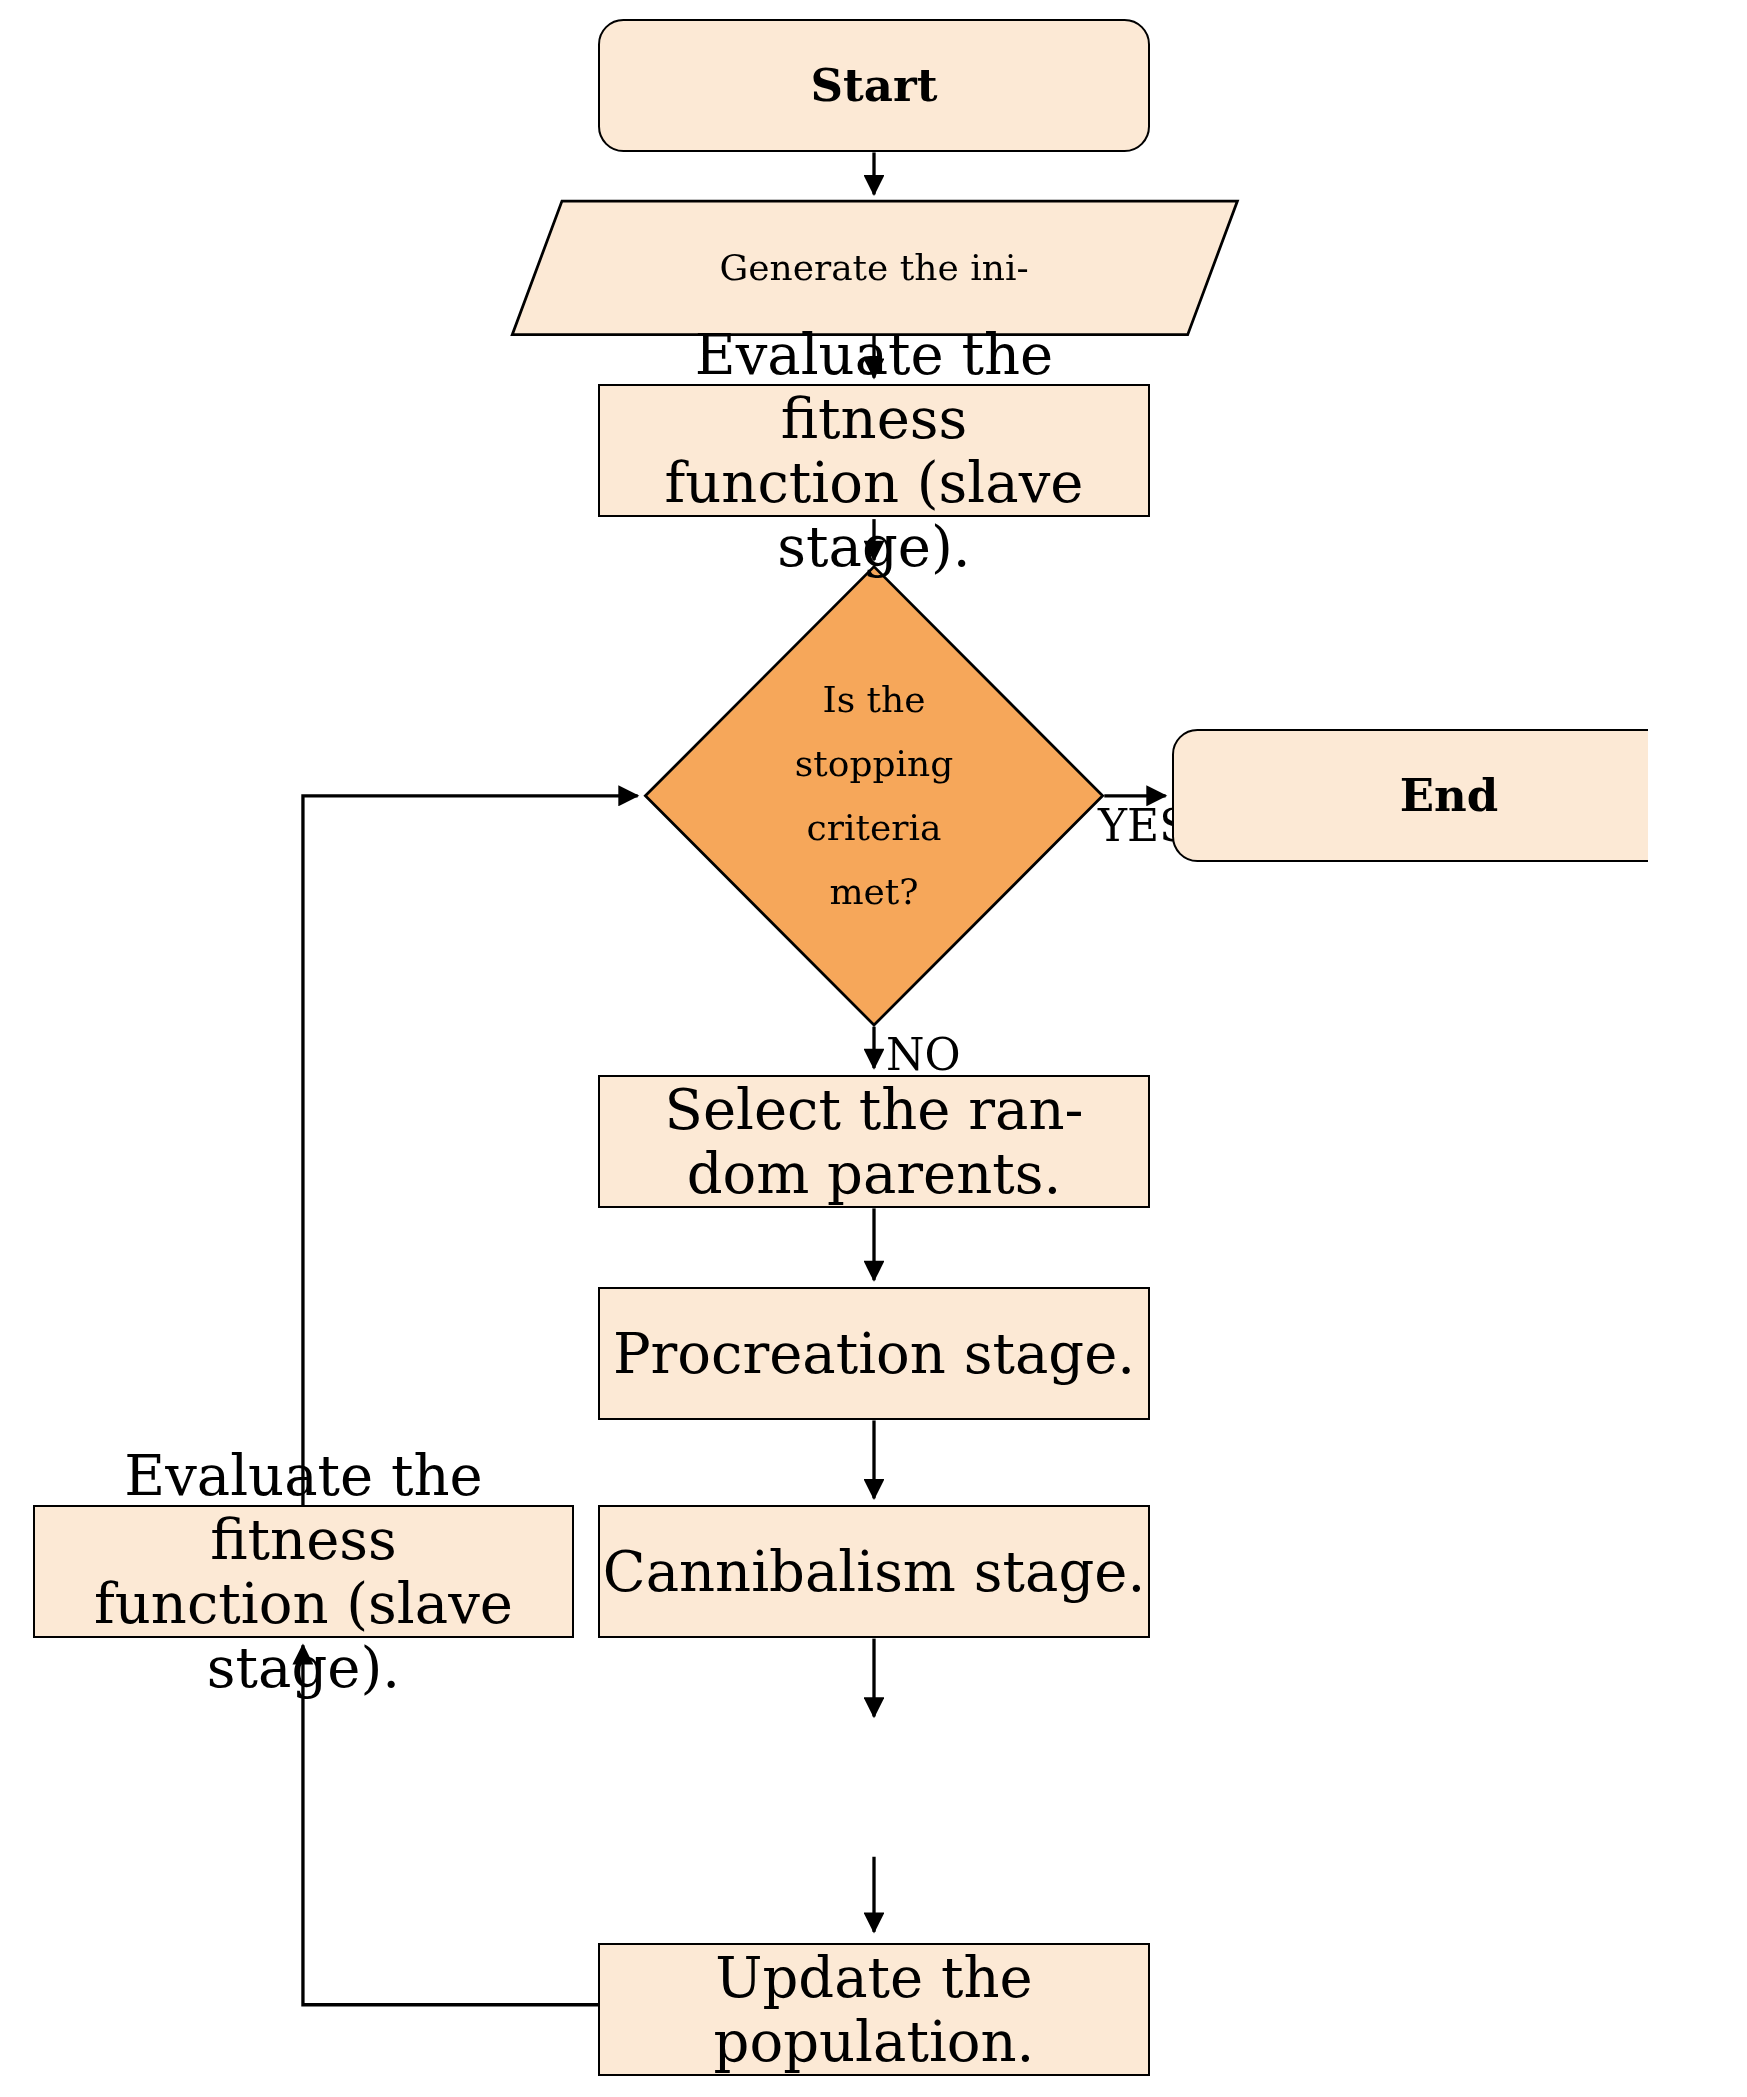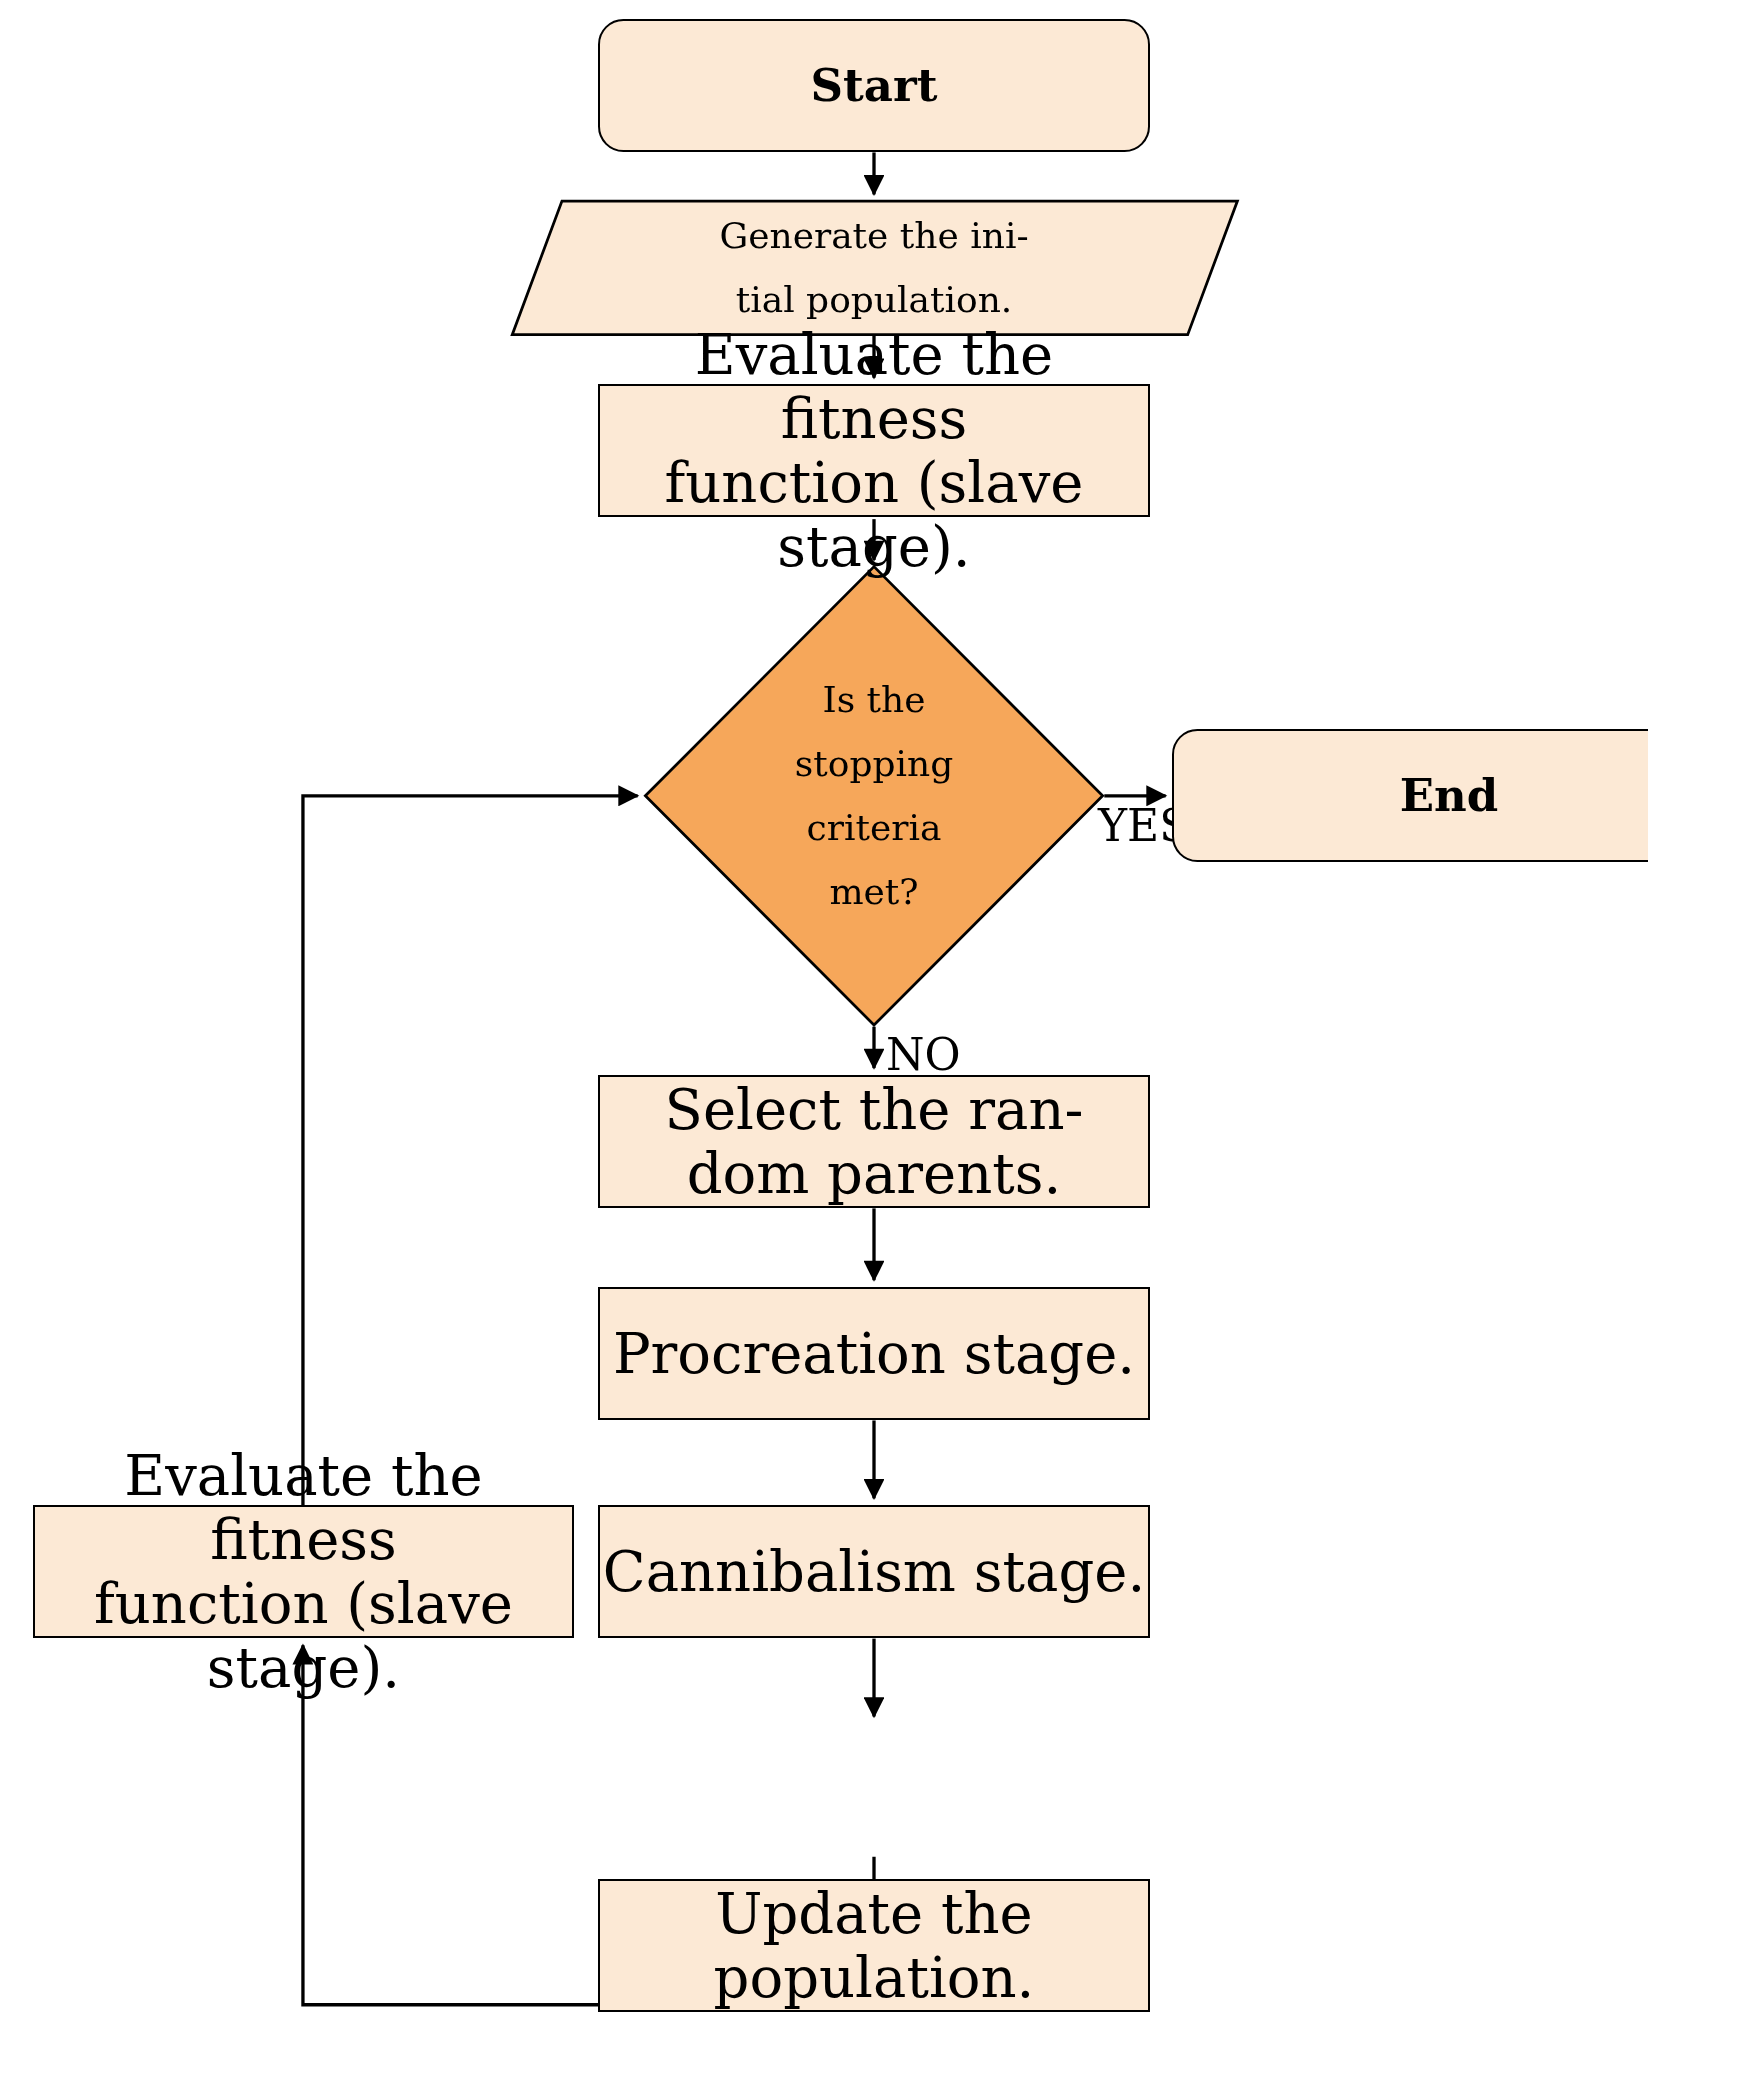--- a/index.html
+++ b/index.html
@@ -90,21 +90,20 @@
     <path d="M 1084 3630 L 548 3630 L 548 2979" stroke="#000000" stroke-width="6" fill="none" marker-end="url(#arrow)"></path>
     <path d="M 548 2725 L 548 1441 L 1154 1441" stroke="#000000" stroke-width="6" fill="none" marker-end="url(#arrow)"></path>
   </svg>
 
   <div class="node rounded" style="left:598px; top:19px; width:552px; height:133px;">
     <span class="line">Start</span>
   </div>
 
   <div class="overlay-text" style="left:598px; top:201px; width:552px; height:134px;">
     <span class="line">Generate the ini-</span>
-    <span class="line">tial population.</span>
   </div>
 
   <div class="node" style="left:598px; top:384px; width:552px; height:133px;">
     <span class="line">Evaluate the fitness</span>
     <span class="line">function (slave stage).</span>
   </div>
 
   <div class="overlay-text" style="left:653px; top:589px; width:442px; height:414px;">
     <span class="line">Is the</span>
     <span class="line">stopping</span>
@@ -131,21 +130,21 @@
 
   <div class="node" style="left:598px; top:1505px; width:552px; height:133px;">
     <span class="line">Cannibalism stage.</span>
   </div>
 
   <div class="node" style="left:598px; top:1287px; width:552px; height:133px;">
     <span class="line">Procreation stage.</span>
   </div>
 
 
-  <div class="node" style="left:598px; top:1879px; width:552px; height:133px;">
+  <div class="node" style="left:598px; top:1943px; width:552px; height:133px;">
     <span class="line">Update the population.</span>
   </div>
 
   <div class="node" style="left:33px; top:1505px; width:541px; height:133px;">
     <span class="line">Evaluate the fitness</span>
     <span class="line">function (slave stage).</span>
   </div>
 
 </div>
 

